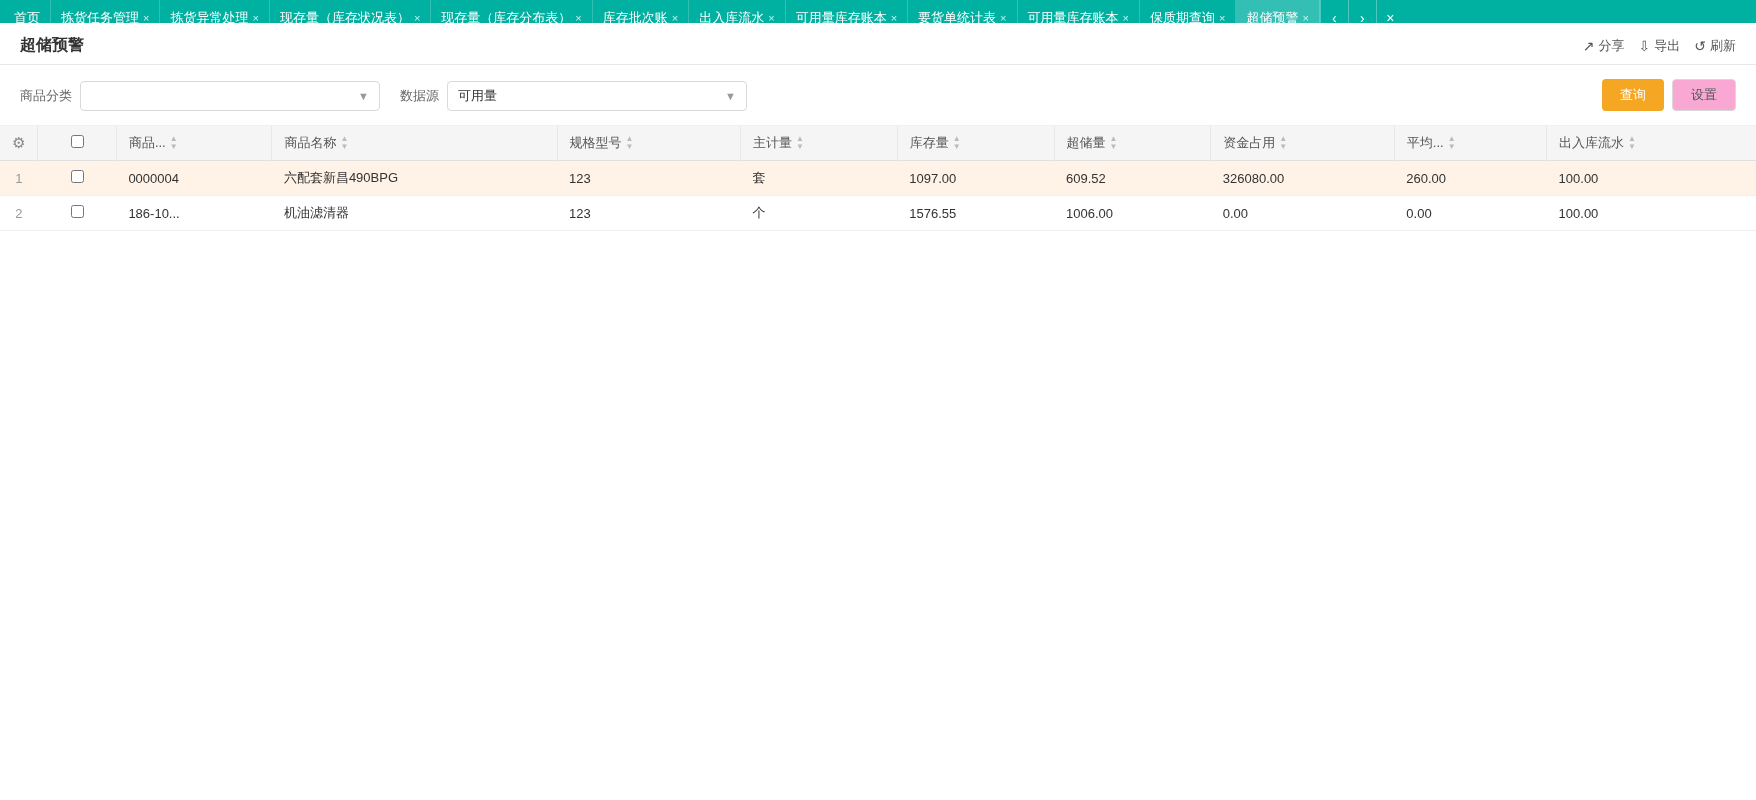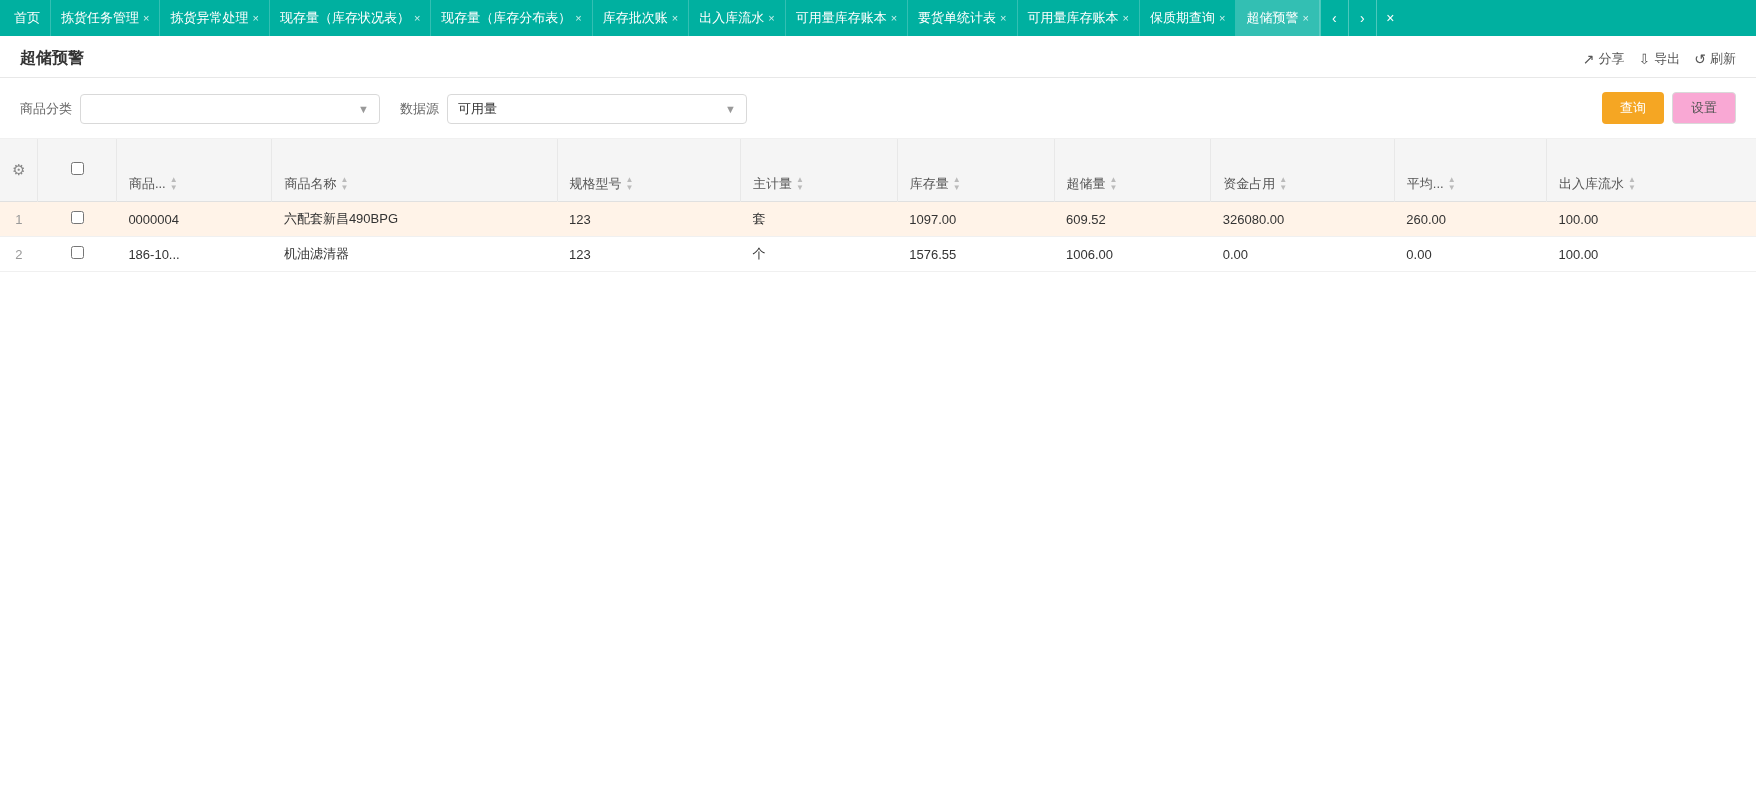--- a/index.html
+++ b/index.html
@@ -3,21 +3,21 @@
   <meta charset="utf-8">
   <style>
     * { margin: 0; padding: 0; box-sizing: border-box; }
     body { font-family: 'Microsoft YaHei', Arial, sans-serif; font-size: 13px; background: #fff; color: #333; width: 1756px; overflow-x: hidden; }
 
     
     .topbar {
       background: #00b0a0;
       display: flex;
       align-items: flex-start;
-      height: 36px;
+      height: 23px;
       padding: 0 4px;
       overflow: hidden;
     }
     .topbar-tab {
       display: flex;
       align-items: center;
       height: 36px;
       padding: 0 10px;
       color: #fff;
       white-space: nowrap;
@@ -154,21 +154,20 @@
       white-space: nowrap;
       border-right: 1px solid #e8e8e8;
       user-select: none;
     }
     thead th:last-child { border-right: none; }
     .th-sort {
       display: flex;
       align-items: center;
       gap: 4px;
       cursor: pointer;
-      margin-top: 28px;
     }
     .sort-icon { color: #bbb; font-size: 10px; display: flex; flex-direction: column; line-height: 1; }
     .sort-up, .sort-down { font-size: 8px; line-height: 1; }
 
     tbody tr {
       border-bottom: 1px solid #f0f0f0;
     }
     tbody tr.row-highlight { background: #fff3e8; }
     tbody td {
       padding: 8px 12px;

